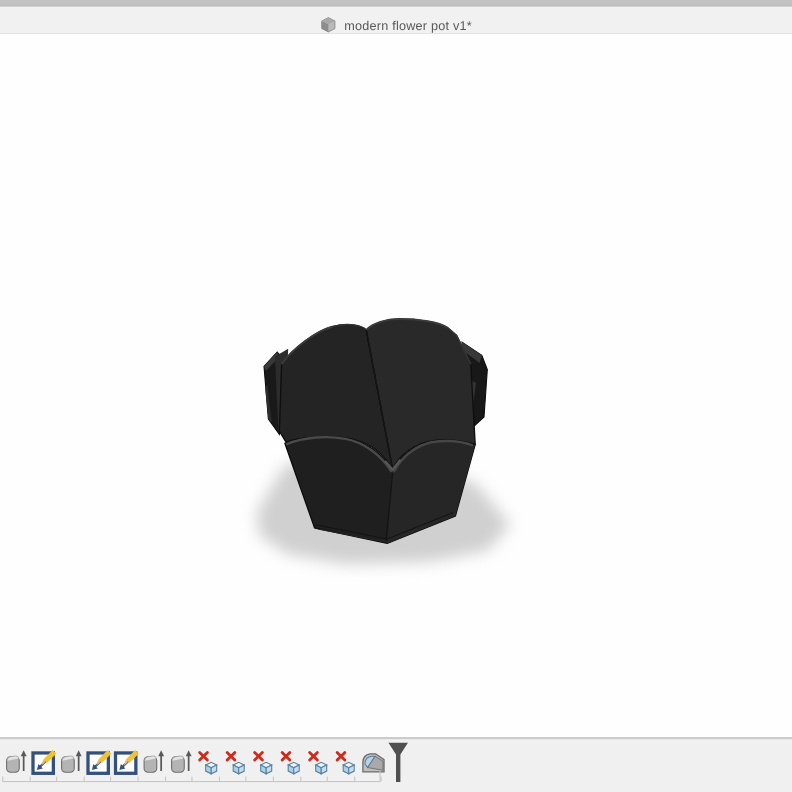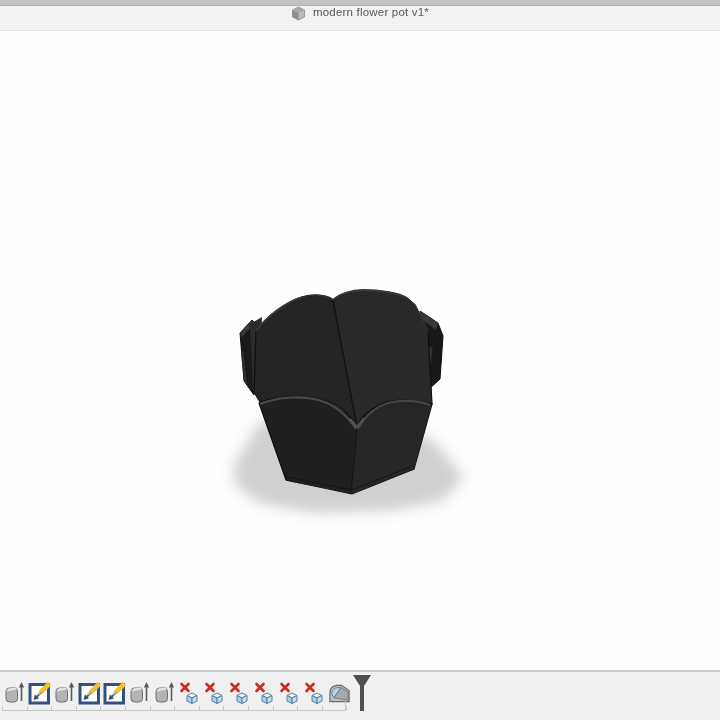--- a/index.html
+++ b/index.html
@@ -4,21 +4,21 @@
 <style>
   html,body{margin:0;padding:0;background:#fff;}
   .app{position:relative;width:720px;height:720px;overflow:hidden;
        font-family:"Liberation Sans",sans-serif;background:#fff;}
 
   
   .top-strip{position:absolute;top:0;left:0;width:720px;height:6px;background:#c2c2c2;border-bottom:1px solid #b3b3b3;box-sizing:border-box;}
   .tab-bar{position:absolute;top:6px;left:0;width:720px;height:25px;background:#f1f1f1;
            border-bottom:1px solid #e4e4e4;box-sizing:border-box;
            display:flex;justify-content:center;align-items:center;}
-  .doc-tab{display:flex;align-items:flex-start;gap:7px;height:100%;padding:0 16px;cursor:default;}
+  .doc-tab{display:flex;align-items:flex-end;gap:7px;height:100%;padding:0 16px;cursor:default;}
   .doc-title{font-size:11.5px;color:#585858;letter-spacing:.2px;white-space:nowrap;}
 
   
   .viewport{position:absolute;top:32px;left:0;width:720px;height:638px;background:#fefefe;}
   .model-svg{position:absolute;left:220px;top:238px;}
 
   
   .timeline-bar{position:absolute;left:0;top:670px;width:720px;height:50px;background:#f0f0f0;
                 border-top:2px solid #cbcbcb;box-sizing:border-box;}
   .features-row{position:absolute;left:2px;top:6px;display:flex;}

